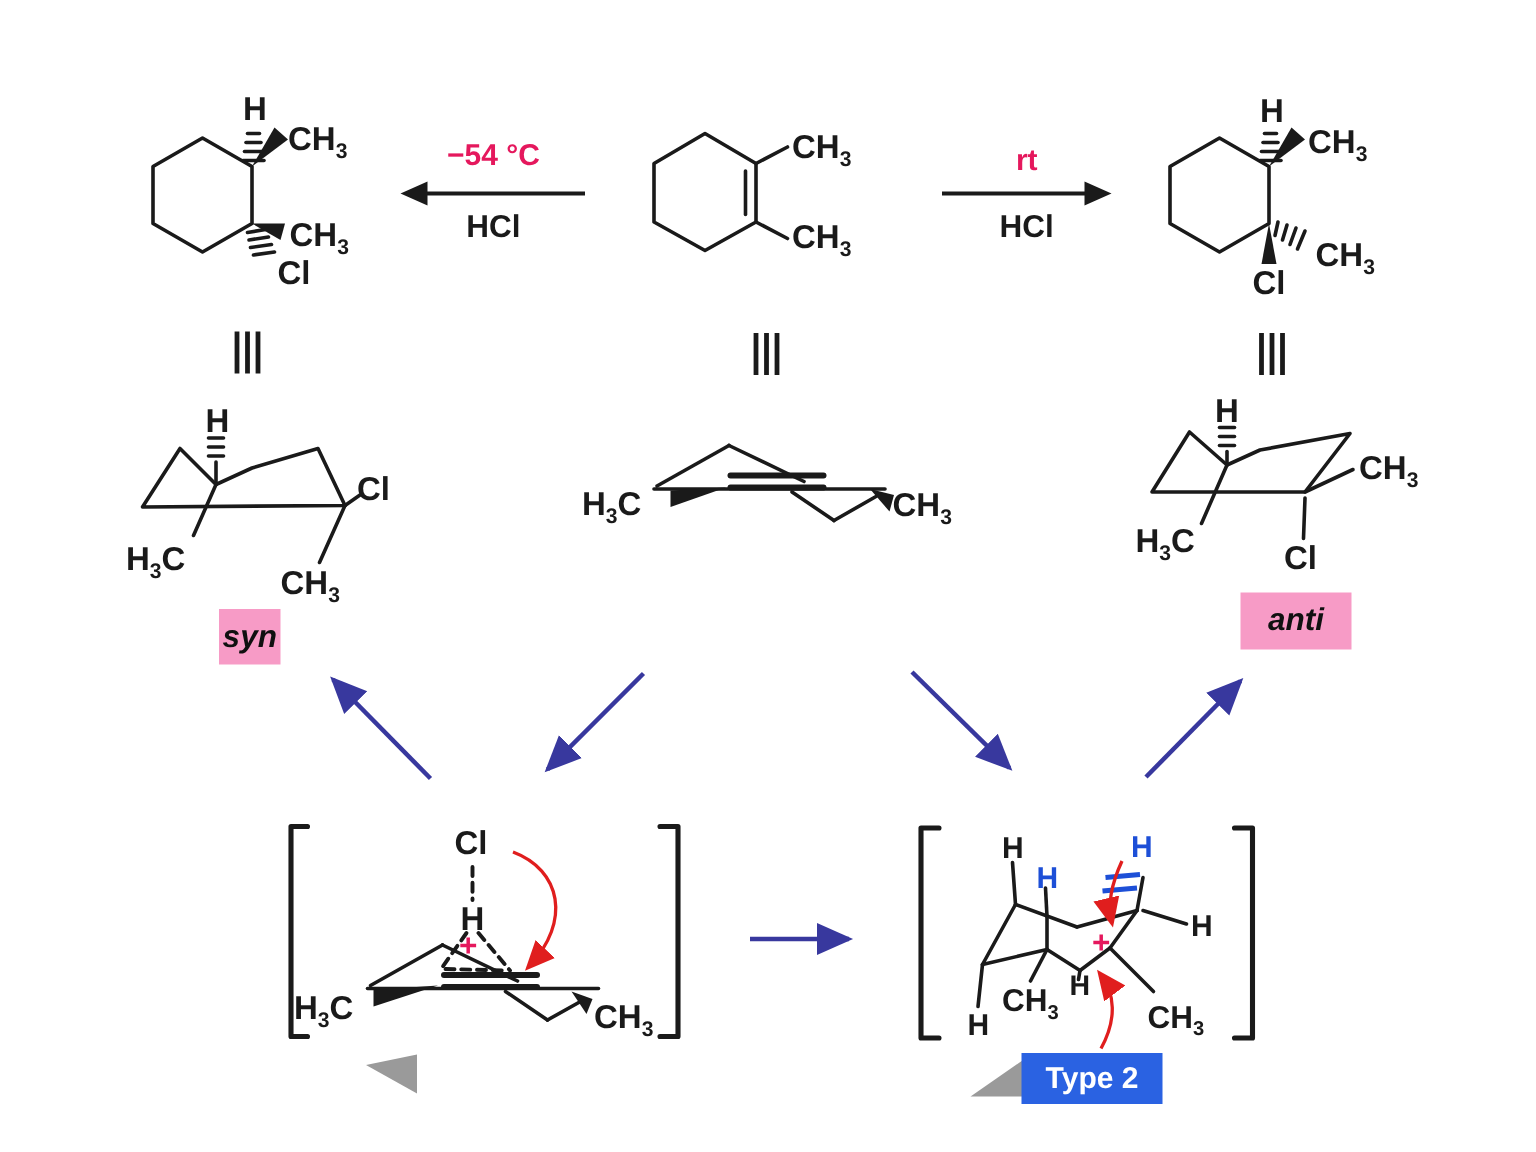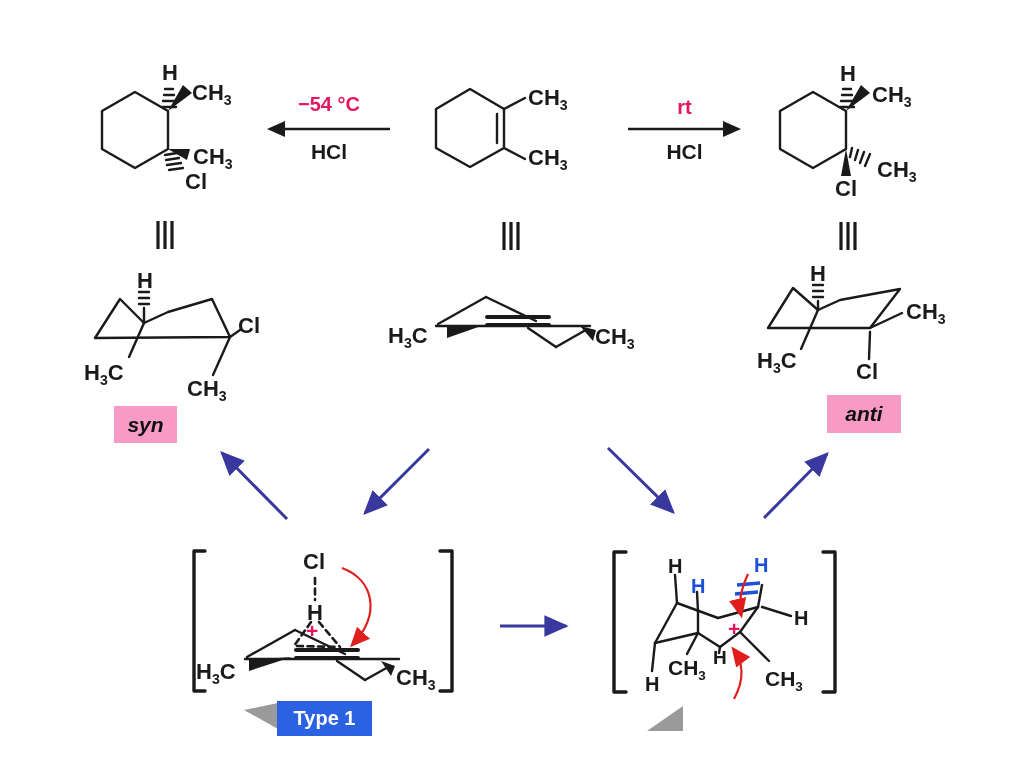--- a/index.html
+++ b/index.html
@@ -215,41 +215,41 @@
 
 <span class="lbl" style="left:840px;top:63px"><span>H</span></span>
 <span class="lbl" style="left:872px;top:84px"><span>CH</span><sub>3</sub></span>
 <span class="lbl" style="left:877px;top:159px"><span>CH</span><sub>3</sub></span>
 <span class="lbl" style="left:835px;top:178px"><span>Cl</span></span>
 
 <span class="lbl" style="left:137px;top:270px"><span>H</span></span>
 <span class="lbl" style="left:84px;top:362px"><span>H</span><sub>3</sub><span>C</span></span>
 <span class="lbl" style="left:238px;top:315px"><span>Cl</span></span>
 <span class="lbl" style="left:187px;top:378px"><span>CH</span><sub>3</sub></span>
-<div class="tag" style="left:114px;top:406px;width:63px;height:37px">syn</div>
+<div class="tag" style="left:146px;top:406px;width:41px;height:37px">syn</div>
 
 <span class="lbl" style="left:388px;top:325px"><span>H</span><sub>3</sub><span>C</span></span>
 <span class="lbl" style="left:595px;top:326px"><span>CH</span><sub>3</sub></span>
 
 <span class="lbl" style="left:810px;top:263px"><span>H</span></span>
 <span class="lbl" style="left:757px;top:350px"><span>H</span><sub>3</sub><span>C</span></span>
 <span class="lbl" style="left:906px;top:301px"><span>CH</span><sub>3</sub></span>
 <span class="lbl" style="left:856px;top:361px"><span>Cl</span></span>
 <div class="tag" style="left:827px;top:395px;width:74px;height:38px">anti</div>
 
 <span class="lbl" style="left:303px;top:551px"><span>Cl</span></span>
 <span class="lbl" style="left:307px;top:602px"><span>H</span></span>
 <span class="lbl pink s21" style="left:306px;top:620px"><span>+</span></span>
 <span class="lbl" style="left:196px;top:661px"><span>H</span><sub>3</sub><span>C</span></span>
 <span class="lbl" style="left:396px;top:667px"><span>CH</span><sub>3</sub></span>
-<div class="typetag" style="left:277px;top:701px;width:95px;height:35px">Type 1</div>
 
 <span class="lbl s20" style="left:668px;top:556px"><span>H</span></span>
 <span class="lbl s20 blue" style="left:691px;top:576px"><span>H</span></span>
 <span class="lbl s20 blue" style="left:754px;top:555px"><span>H</span></span>
 <span class="lbl s20" style="left:794px;top:608px"><span>H</span></span>
 <span class="lbl s19" style="left:713px;top:648px"><span>H</span></span>
 <span class="lbl s20" style="left:645px;top:674px"><span>H</span></span>
 <span class="lbl s21" style="left:668px;top:657px"><span>CH</span><sub>3</sub></span>
 <span class="lbl s21" style="left:765px;top:668px"><span>CH</span><sub>3</sub></span>
 <span class="lbl pink s21" style="left:728px;top:618px"><span>+</span></span>
+<div class="typetag" style="left:681px;top:702px;width:94px;height:34px">Type 2</div>
 
 </div>
 
 </body></html>

